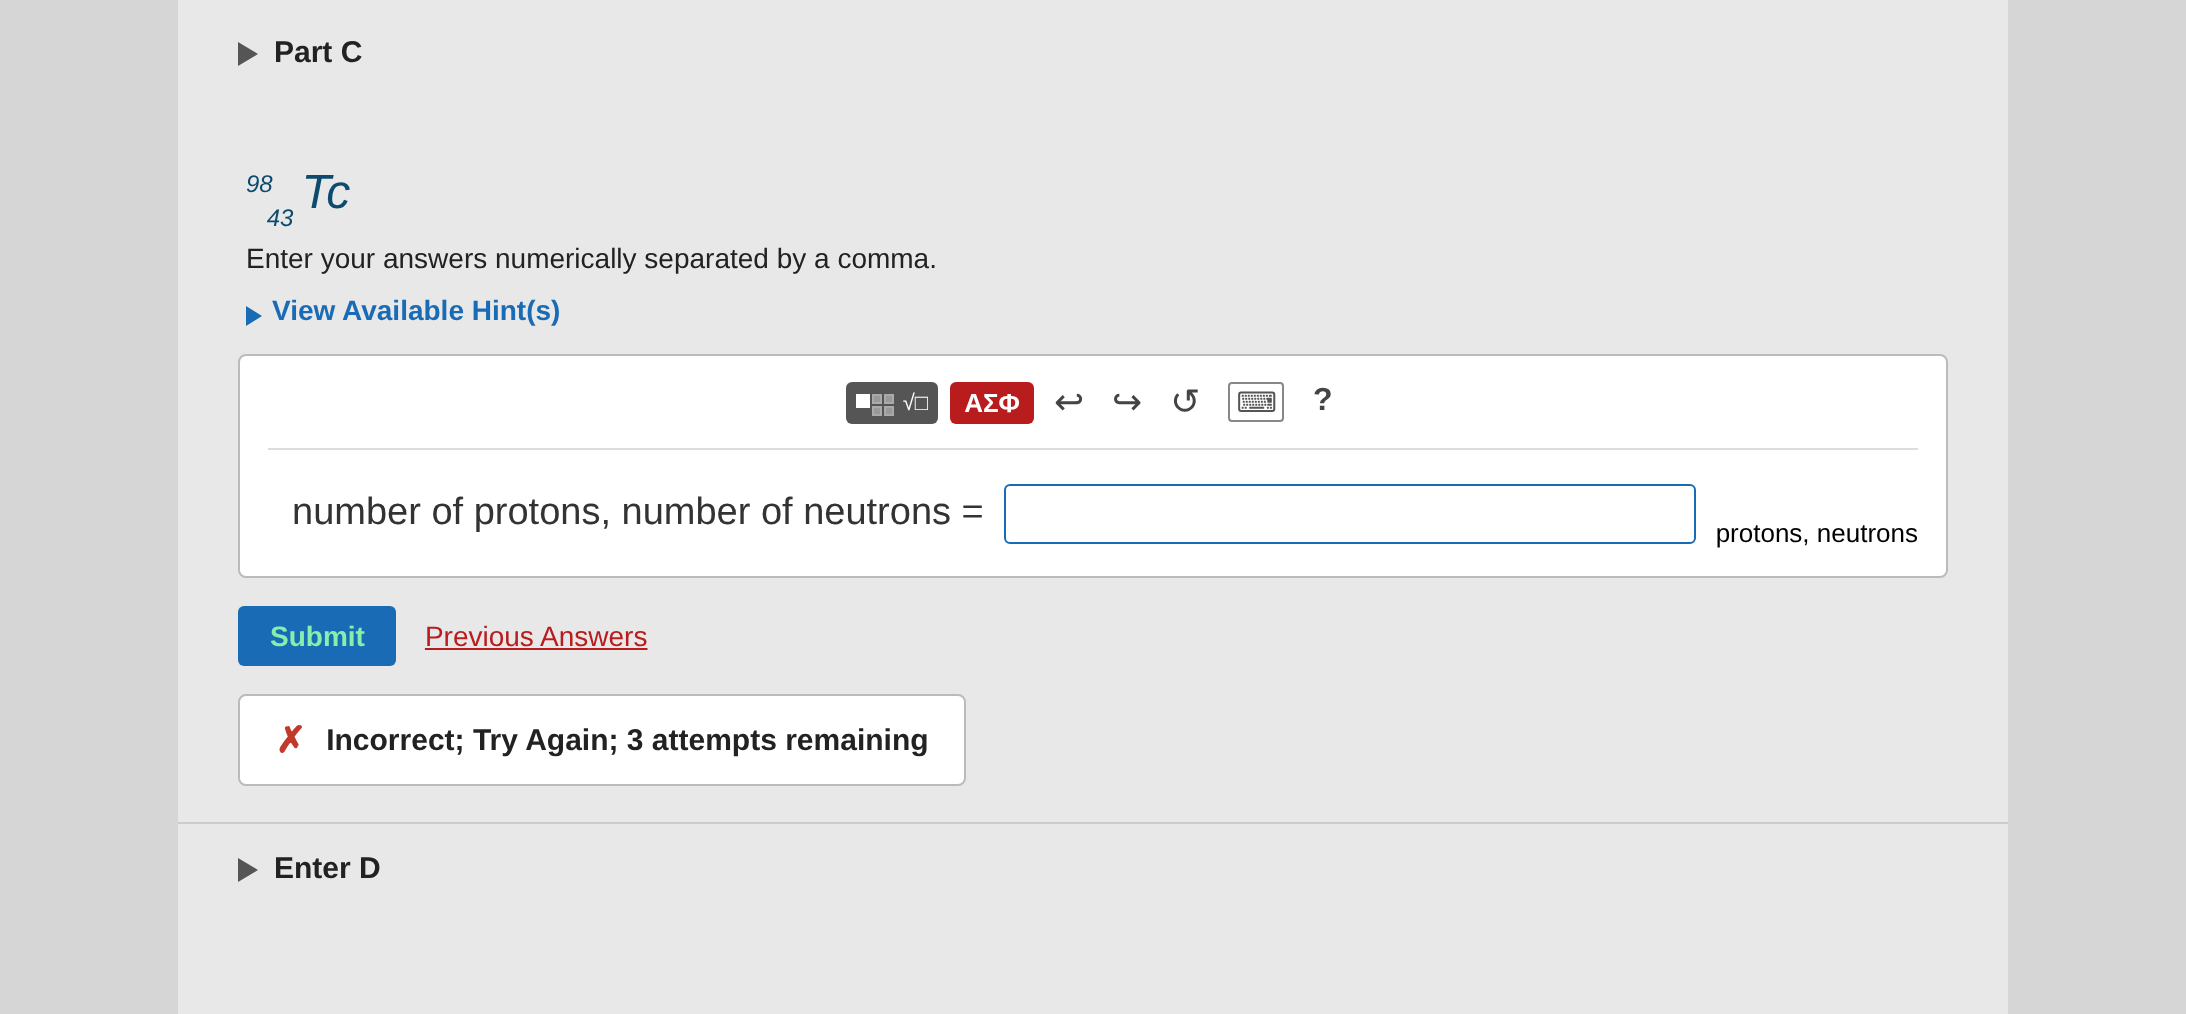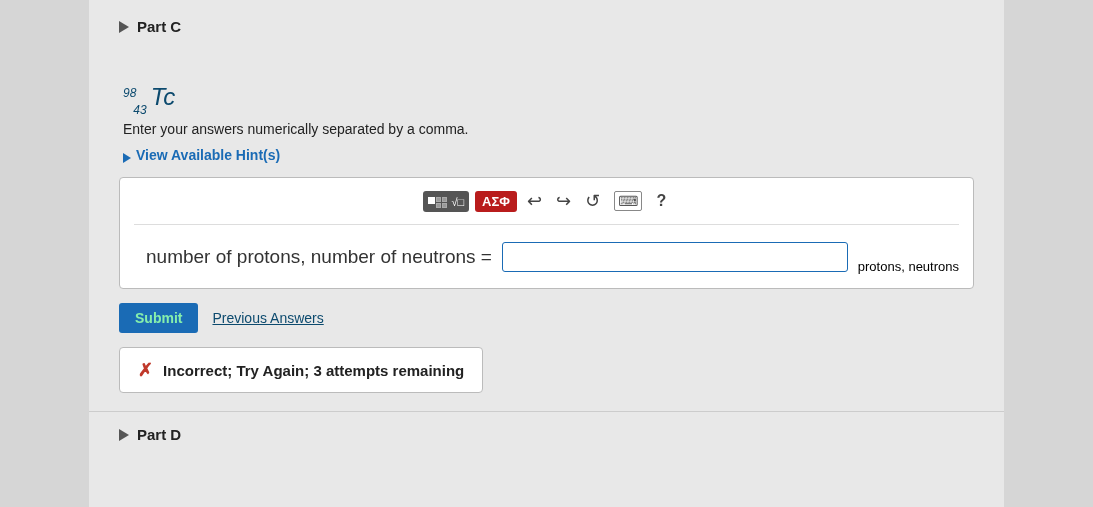--- a/index.html
+++ b/index.html
@@ -165,21 +165,21 @@
       background: #1a6bb5;
       color: #86efac;
       border: none;
       border-radius: 3px;
       padding: 7px 16px;
       font-size: 14px;
       font-weight: bold;
       cursor: pointer;
     }
     .prev-answers-link {
-      color: #0c4a6e;
+      color: #b91c1c;
       font-size: 14px;
       text-decoration: underline;
       cursor: pointer;
       background: none;
       border: none;
     }
     .feedback-box {
       background: #fff;
       border: 1px solid #bbb;
       border-radius: 4px;
@@ -302,15 +302,15 @@
 
     
     <div class="feedback-box">
       <span class="x-icon">✗</span>
       <span>Incorrect; Try Again; 3 attempts remaining</span>
     </div>
   </div>
 
   <div class="part-d-header">
     <span class="triangle-icon"></span>
-    <span class="part-label">Part D</span>
+    <span class="part-label">Enter D</span>
   </div>
 </div>
 
 </body></html>

